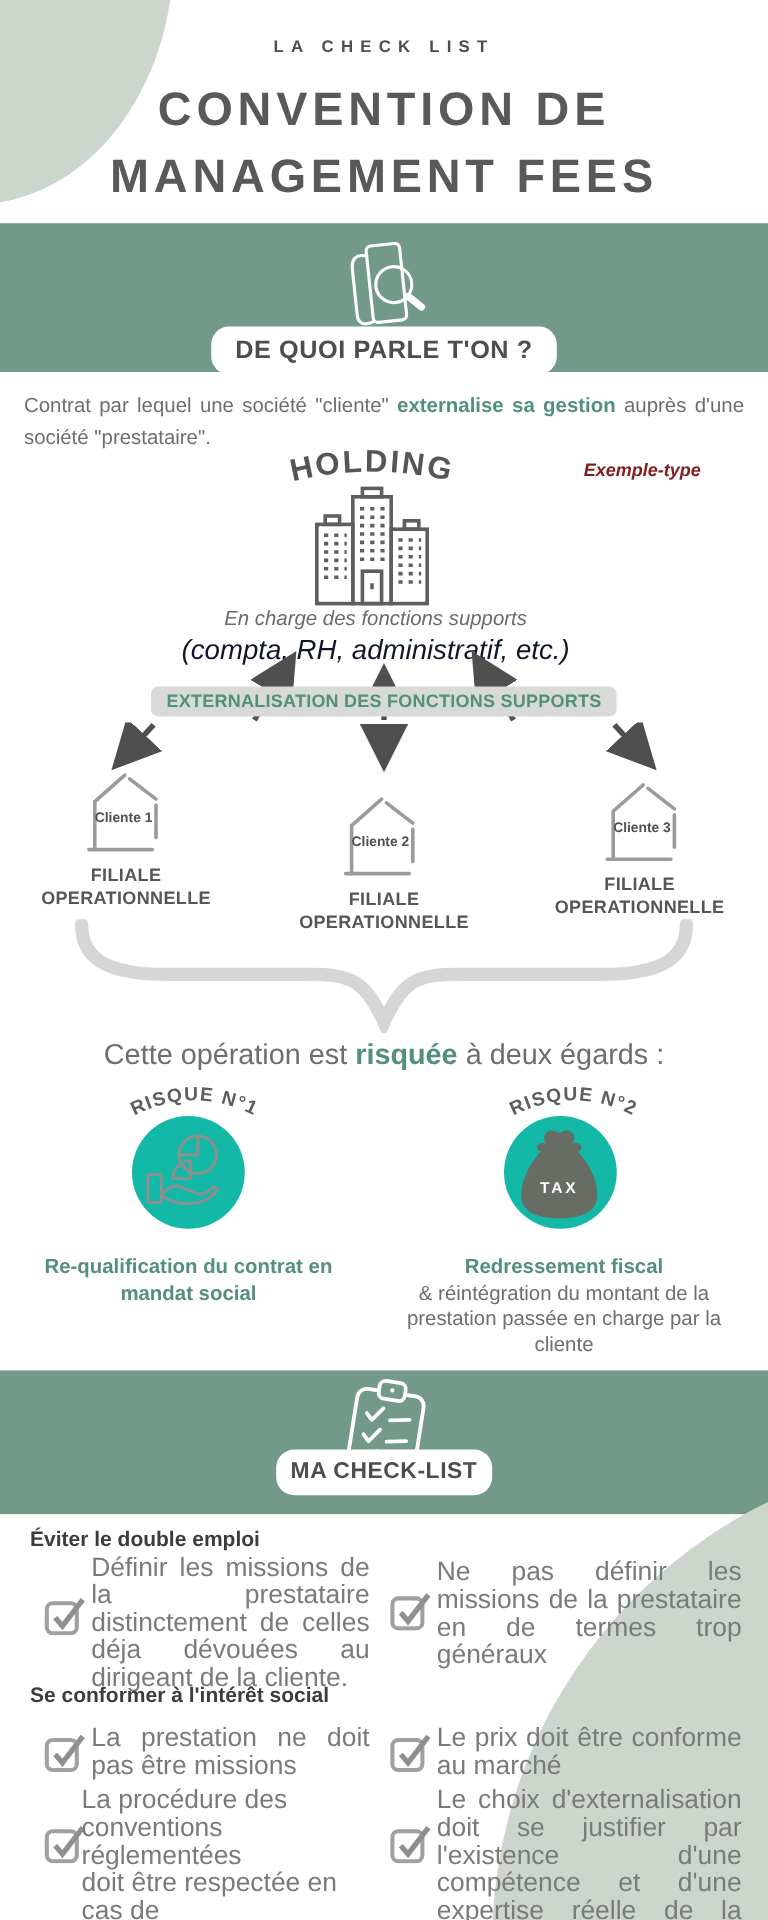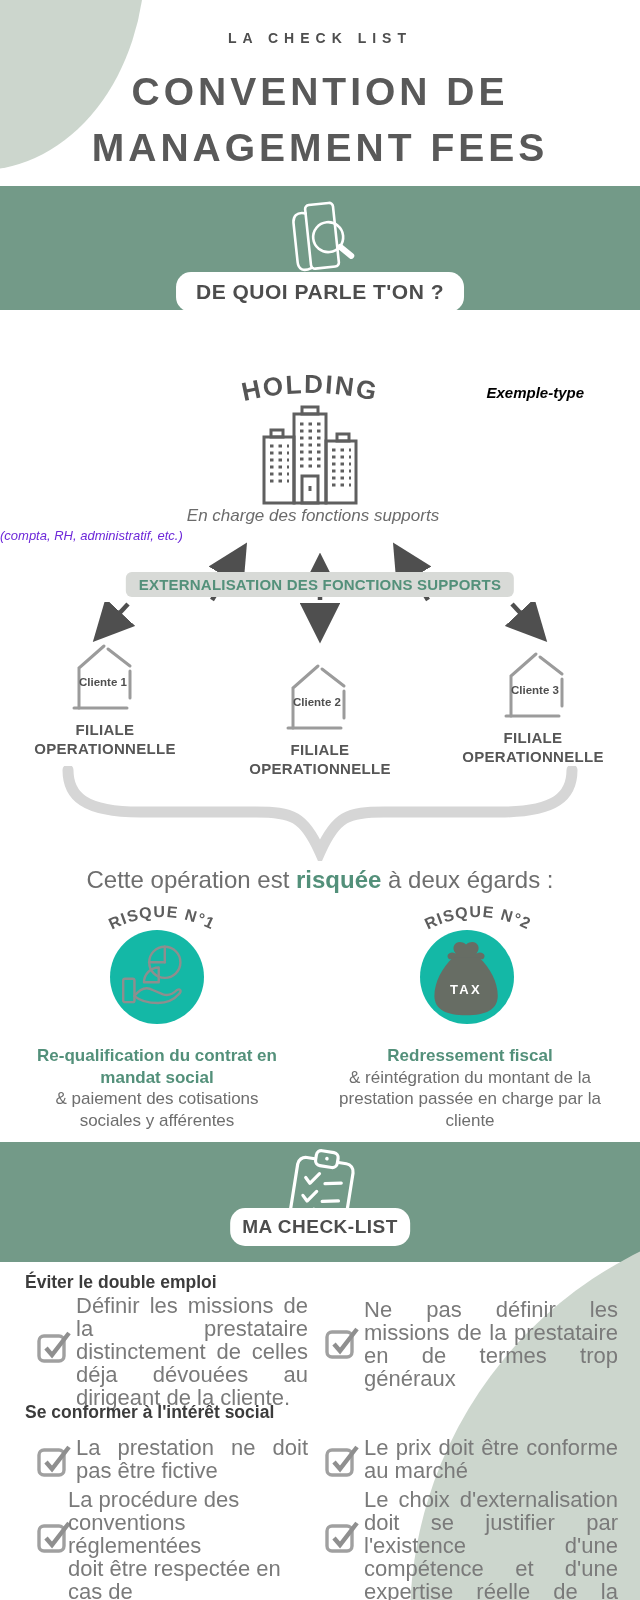--- a/index.html
+++ b/index.html
@@ -23,27 +23,27 @@
   .pill{position:absolute;left:50%;transform:translateX(-50%);background:#ffffff;
     border-radius:15px;white-space:nowrap;color:#4d4d4d;font-weight:800;z-index:3;}
   .pill1{top:86px;padding:8px 20px;font-size:21px;letter-spacing:0.5px;}
   .pill2{top:66px;padding:8px 12px;font-size:19px;letter-spacing:0.5px;}
   
   .content1{position:relative;width:100%;height:832px;background:#fff;}
   .intro{position:absolute;top:14px;left:20px;right:20px;margin:0;
     font-size:17px;line-height:27px;color:#6e6e6e;text-align:justify;}
   .green-strong{color:#53907a;font-weight:700;}
   .example-tag{position:absolute;top:74px;right:56px;font-size:15px;font-weight:800;
-    font-style:italic;color:#000000;}
+    font-style:italic;color:#7f1d1d;}
   .holding-arc{position:absolute;left:195px;top:58px;}
   .building{position:absolute;left:254px;top:94px;}
   .caption-line1{position:absolute;top:196px;left:0;right:14px;text-align:center;
     font-size:17px;font-style:italic;color:#6b6b6b;}
-  .caption-line2{position:absolute;top:218px;left:0;right:14px;
-    font-size:13px;font-style:italic;color:#6d28d9;}
+  .caption-line2{position:absolute;top:218px;left:0;right:14px;text-align:center;
+    font-size:23px;font-style:italic;color:#0f172a;}
   .arrows-up{position:absolute;left:0;top:232px;}
   .flow-label{position:absolute;top:262px;left:50%;transform:translateX(-50%);
     background:#d8dad7;border-radius:6px;padding:4px 13px;font-size:15px;font-weight:800;
     color:#53907a;letter-spacing:0.2px;white-space:nowrap;}
   .arrows-down{position:absolute;left:0;top:292px;}
   .house{position:absolute;width:64px;height:72px;}
   .house .house-label{position:absolute;left:7px;top:36px;font-size:11.5px;
     font-weight:700;color:#4f4f4f;white-space:nowrap;}
   .house1{left:72px;top:330px;}
   .house2{left:286px;top:350px;}
@@ -107,20 +107,21 @@
         <path d="M30 16 C21 13 17 18 17 25 L17 64 C17 71 22 74 30 71"></path>
         <circle cx="50" cy="42" r="15"></circle>
         <line x1="61" y1="53" x2="71" y2="63" stroke-width="6"></line>
       </g>
     </svg>
     <div class="pill pill1">DE QUOI PARLE T'ON ?</div>
   </div>
 
   <div class="content1">
 
+    <p class="intro"><span>Contrat par lequel une société "cliente" </span><span class="green-strong">externalise sa gestion</span><span> auprès d'une société "prestataire".</span></p>
 
     <div class="example-tag">Exemple-type</div>
 
     <svg class="holding-arc" width="230" height="50" viewBox="0 0 230 50">
       <defs>
           <path id="arc-hold" d="M14 44 Q115 6 216 44" fill="none"></path>
         </defs>
       <text font-size="26" font-weight="800" fill="#555555" letter-spacing="2">
         <textPath href="#arc-hold" startOffset="50%" text-anchor="middle">HOLDING</textPath>
       </text>
@@ -253,21 +254,20 @@
           <line x1="54" y1="25" x2="54" y2="7"></line>
           <line x1="54" y1="25" x2="36" y2="25"></line>
           <path d="M30 48 L47 48 L47 31 A17 17 0 0 0 30 48 Z"></path>
           <rect x="6" y="44" width="13" height="27" rx="2"></rect>
           <path d="M19 64 C26 55 33 53 40 57 L52 62 C58 64 64 61 68 57 C72 55 74 58 70 62 C64 69 55 72 46 72 C35 72 26 70 19 64 Z"></path>
         </g>
       </svg>
     </div>
     <div class="risk-caption risk-caption1">
       <div class="risk-title">Re-qualification du contrat en mandat social</div>
-      <div class="risk-sub">&amp; paiement des cotisations sociales y afférentes</div>
     </div>
 
     <svg class="risk-arc risk-arc2" width="160" height="56" viewBox="0 0 160 56">
       <defs>
           <path id="arc-r2" d="M10 54 Q80 4 150 54" fill="none"></path>
         </defs>
       <text font-size="16" font-weight="700" fill="#5d5d5d" letter-spacing="1.2">
         <textPath href="#arc-r2" startOffset="50%" text-anchor="middle">RISQUE N°2</textPath>
       </text>
     </svg>
@@ -319,21 +319,21 @@
       <path d="M10 20 L16 27 L33 5" fill="none" stroke="#8f8f8f" stroke-width="4.4"></path>
     </svg>
     <div class="check-text just tx-i1r">Ne pas définir les missions de la prestataire en de termes trop généraux</div>
 
     <div class="check-heading h-group2">Se conformer à l'intérêt social</div>
 
     <svg class="cb cb-i2l" width="37" height="35" viewBox="0 0 37 35">
       <rect x="3" y="8" width="25" height="25" rx="5" fill="none" stroke="#a0a0a0" stroke-width="3.4"></rect>
       <path d="M10 20 L16 27 L33 5" fill="none" stroke="#8f8f8f" stroke-width="4.4"></path>
     </svg>
-    <div class="check-text just tx-i2l">La prestation ne doit pas être fictive</div>
+    <div class="check-text just tx-i2l">La prestation ne doit pas être missions</div>
 
     <svg class="cb cb-i2r" width="37" height="35" viewBox="0 0 37 35">
       <rect x="3" y="8" width="25" height="25" rx="5" fill="none" stroke="#a0a0a0" stroke-width="3.4"></rect>
       <path d="M10 20 L16 27 L33 5" fill="none" stroke="#8f8f8f" stroke-width="4.4"></path>
     </svg>
     <div class="check-text just tx-i2r">Le prix doit être conforme au marché</div>
 
     <svg class="cb cb-i3l" width="37" height="35" viewBox="0 0 37 35">
       <rect x="3" y="8" width="25" height="25" rx="5" fill="none" stroke="#a0a0a0" stroke-width="3.4"></rect>
       <path d="M10 20 L16 27 L33 5" fill="none" stroke="#8f8f8f" stroke-width="4.4"></path>

